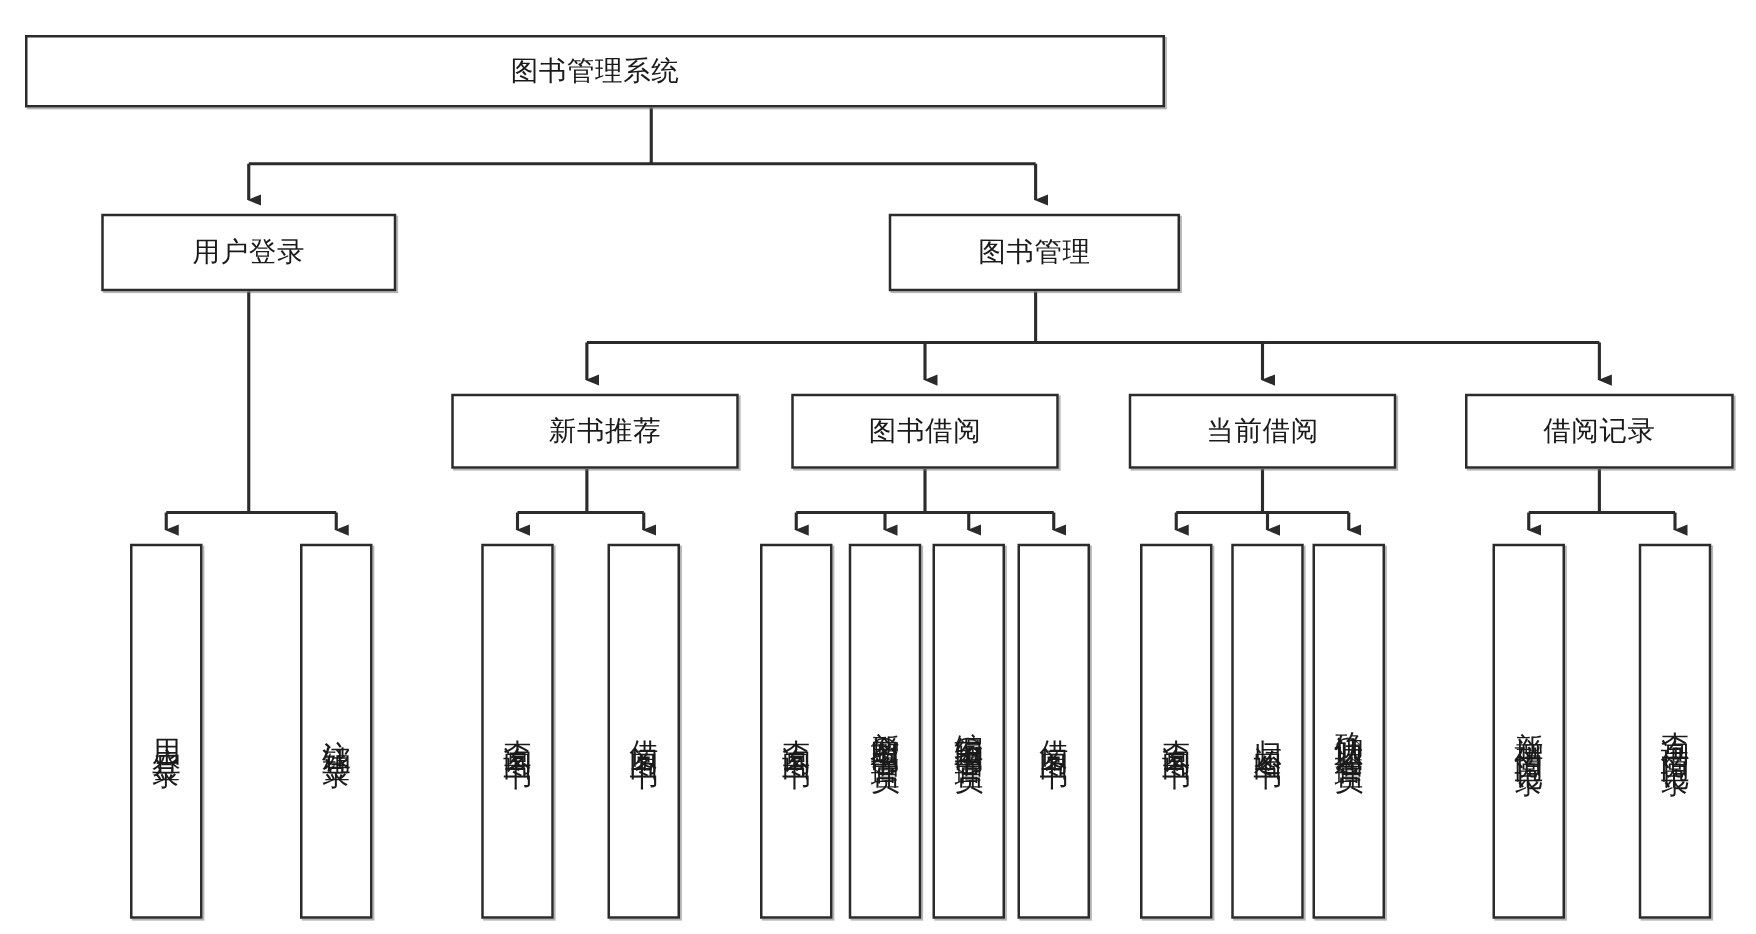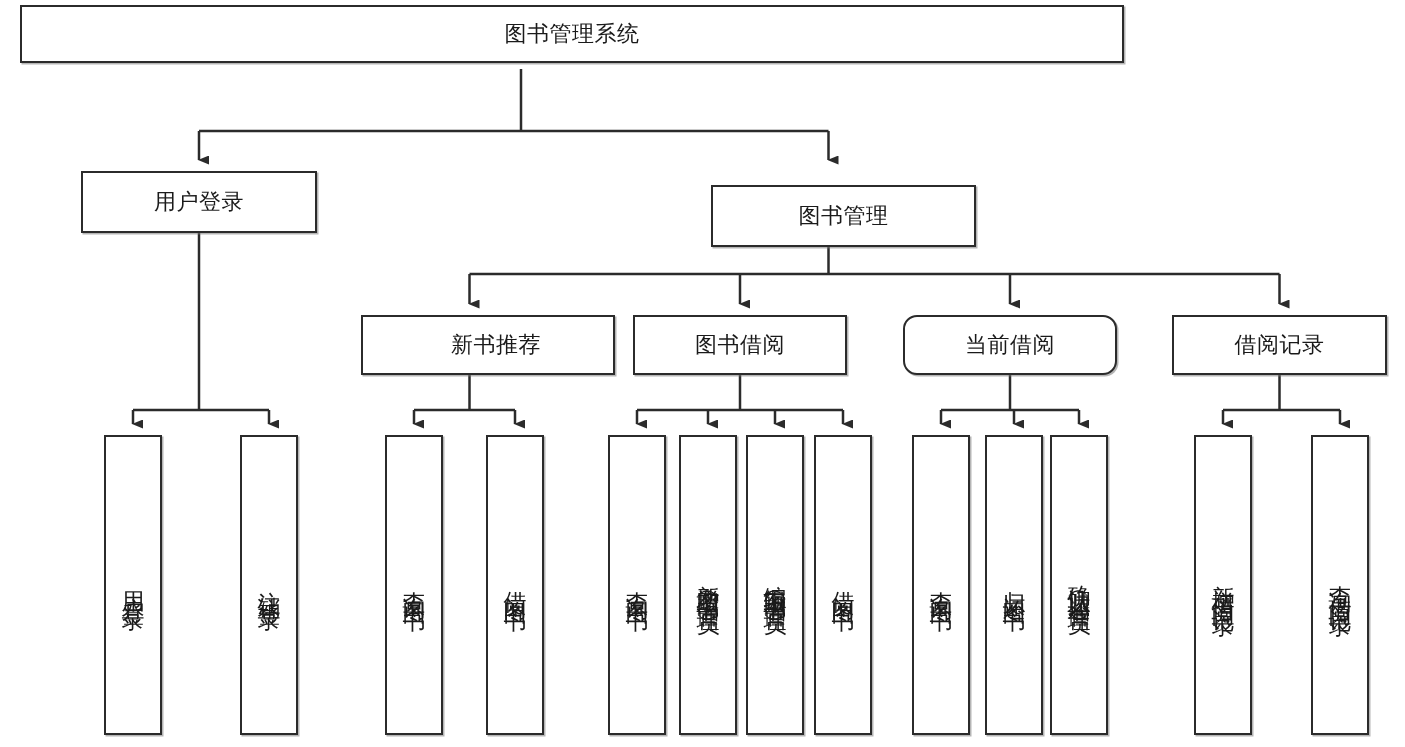--- a/index.html
+++ b/index.html
@@ -113,36 +113,36 @@
         <path d="M 1014 410 L 1014 424" marker-end="url(#arrowhead)"></path>
         <path d="M 1079 410 L 1079 424" marker-end="url(#arrowhead)"></path>
         <path d="M 1279.5 375 L 1279.5 410"></path>
         <path d="M 1223 410 L 1340 410"></path>
         <path d="M 1223 410 L 1223 424" marker-end="url(#arrowhead)"></path>
         <path d="M 1340 410 L 1340 424" marker-end="url(#arrowhead)"></path>
       </g>
   </svg>
 
   <div id="nodes-layer">
-      <div class="node-box" style="left: 20px; top: 5px; width: 1104px; height: 58px;">
+      <div class="node-box" style="left: 20px; top: 28px; width: 912px; height: 58px;">
         <span class="node-label">图书管理系统</span>
       </div>
       <div class="node-box" style="left: 81px; top: 171px; width: 236px; height: 62px;">
         <span class="node-label">用户登录</span>
       </div>
-      <div class="node-box" style="left: 711px; top: 171px; width: 265px; height: 62px; margin-top: 14px;">
+      <div class="node-box" style="left: 711px; top: 171px; width: 233px; height: 62px;">
         <span class="node-label">图书管理</span>
       </div>
-      <div class="node-box" style="left: 361px; top: 315px; width: 254px; height: 60px; padding-left: 16px;">
+      <div class="node-box" style="left: 361px; top: 315px; width: 230px; height: 60px; padding-left: 16px;">
         <span class="node-label">新书推荐</span>
       </div>
       <div class="node-box" style="left: 633px; top: 315px; width: 214px; height: 60px; align-items: center;">
         <span class="node-label">图书借阅</span>
       </div>
-      <div class="node-box" style="left: 903px; top: 315px; width: 214px; height: 60px; border-radius: 14px;">
+      <div class="node-box" style="left: 903px; top: 315px; width: 214px; height: 60px;">
         <span class="node-label">当前借阅</span>
       </div>
       <div class="node-box" style="left: 1172px; top: 315px; width: 215px; height: 60px; align-items: center;">
         <span class="node-label">借阅记录</span>
       </div>
       <div class="node-box vertical" style="left: 104px; top: 435px; width: 58px; height: 300px;">
         <span class="node-label">用户登录</span>
       </div>
       <div class="node-box vertical" style="left: 240px; top: 435px; width: 58px; height: 300px;">
         <span class="node-label">注销登录</span>

